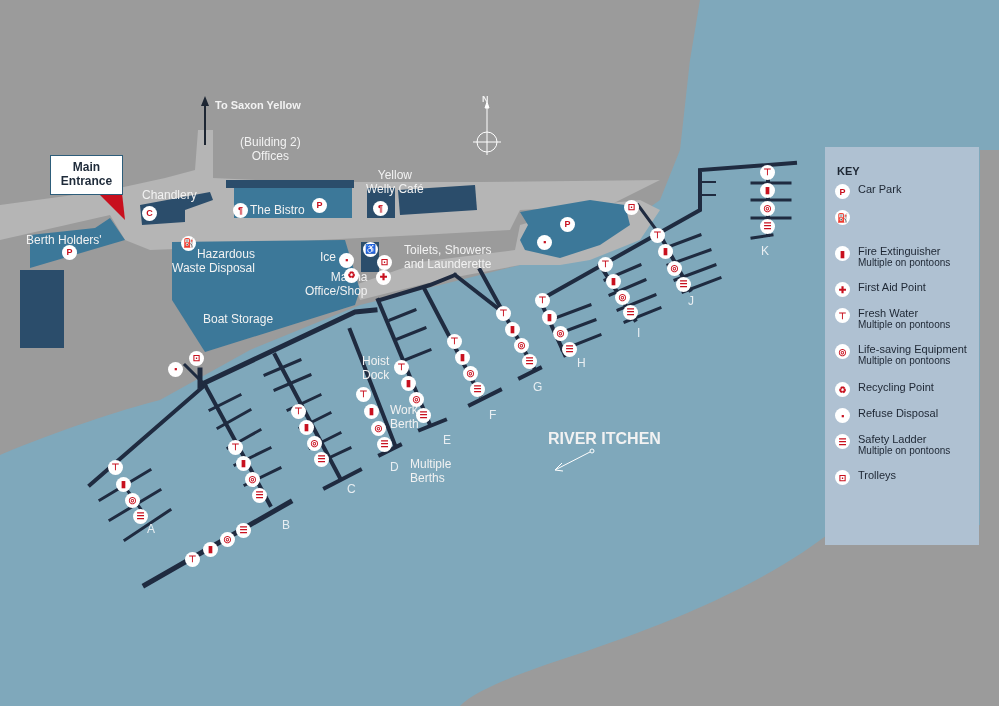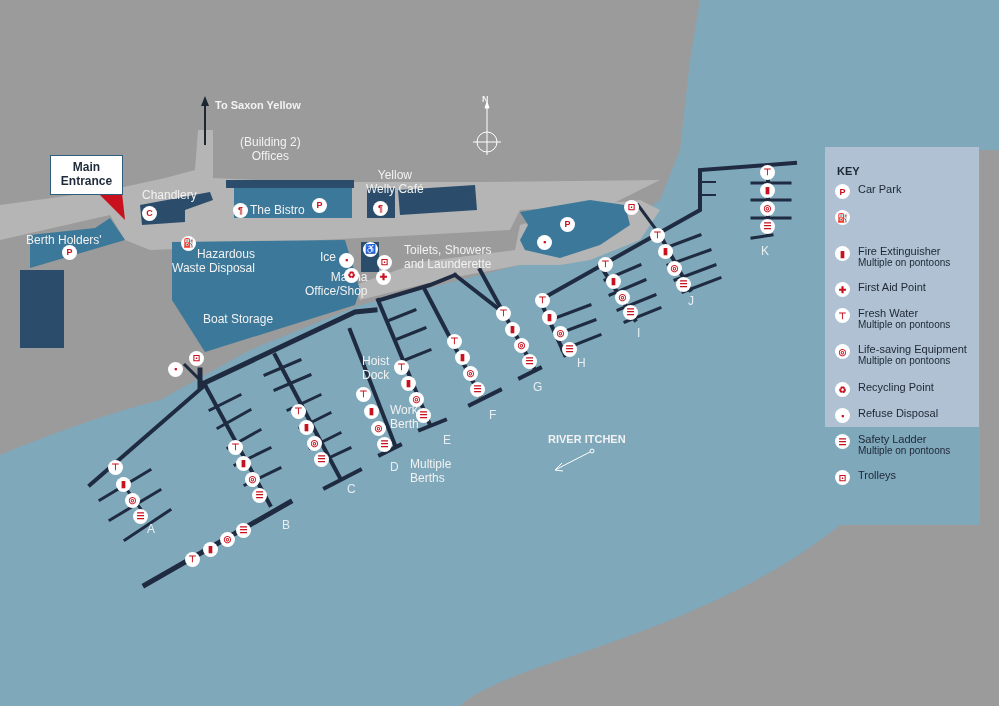--- a/index.html
+++ b/index.html
@@ -2,21 +2,21 @@
 <html><head>
 <meta charset="utf-8">
 <style>
   html,body{margin:0;padding:0;}
   body{width:999px;height:706px;overflow:hidden;background:#9b9b9b;font-family:"Liberation Sans",sans-serif;}
   #map{position:absolute;left:0;top:0;width:999px;height:706px;}
   .lbl{position:absolute;color:#f2f2f2;font-size:12px;line-height:14px;text-align:center;white-space:nowrap;}
   .plabel{position:absolute;color:#e8eef2;font-size:12px;}
   .strong{font-weight:bold;}
   #entrance{position:absolute;left:50px;top:155px;width:73px;height:40px;background:#fff;border:1px solid #2d5d7a;box-sizing:border-box;text-align:center;font-weight:bold;font-size:12px;line-height:14px;color:#1f2b3a;padding-top:4px;}
-  #key{position:absolute;left:825px;top:147px;width:154px;height:280px;background:#afc1d2;}
+  #key{position:absolute;left:825px;top:147px;width:154px;height:398px;background:#afc1d2;}
   #key .title{position:absolute;left:12px;top:18px;font-weight:bold;font-size:11px;color:#1d2633;}
   .key-item{position:absolute;left:10px;display:flex;align-items:flex-start;}
   .key-item .ico{width:15px;height:15px;border-radius:50%;background:#fff;color:#c8101e;font-size:9px;font-weight:bold;display:flex;align-items:center;justify-content:center;flex:0 0 auto;margin-top:1px;}
   .key-item .txt{margin-left:8px;font-size:11px;line-height:13px;color:#1d2633;}
   .key-item .sub{display:block;font-size:10px;line-height:10px;}
   #key .note{position:absolute;left:12px;top:348px;font-size:8px;line-height:11px;color:#1d2633;width:140px;}
   .fac{position:absolute;width:15px;height:15px;border-radius:50%;background:#fff;color:#c8101e;font-size:9px;font-weight:bold;display:flex;align-items:center;justify-content:center;line-height:1;}
 </style>
 </head>
 <body>
@@ -121,21 +121,21 @@
 Office/Shop</div>
 <div class="lbl" style="left:404px;top:243px;white-space:pre;">Toilets, Showers
 and Launderette</div>
 <div class="lbl" style="left:203px;top:312px;">Boat Storage</div>
 <div class="lbl" style="left:362px;top:354px;white-space:pre;text-align:left;">Hoist
 Dock</div>
 <div class="lbl" style="left:390px;top:403px;white-space:pre;text-align:left;">Work
 Berth</div>
 <div class="lbl" style="left:410px;top:457px;white-space:pre;text-align:left;">Multiple
 Berths</div>
-<div class="lbl strong" style="left:548px;top:432px;font-size:11px;">RIVER ITCHEN</div>
+<div class="lbl strong" style="left:548px;top:432px;font-size:16px;">RIVER ITCHEN</div>
 
 <div class="plabel" style="left:147px;top:522px;">A</div>
 <div class="plabel" style="left:282px;top:518px;">B</div>
 <div class="plabel" style="left:347px;top:482px;">C</div>
 <div class="plabel" style="left:390px;top:460px;">D</div>
 <div class="plabel" style="left:443px;top:433px;">E</div>
 <div class="plabel" style="left:489px;top:408px;">F</div>
 <div class="plabel" style="left:533px;top:380px;">G</div>
 <div class="plabel" style="left:577px;top:356px;">H</div>
 <div class="plabel" style="left:637px;top:326px;">I</div>

